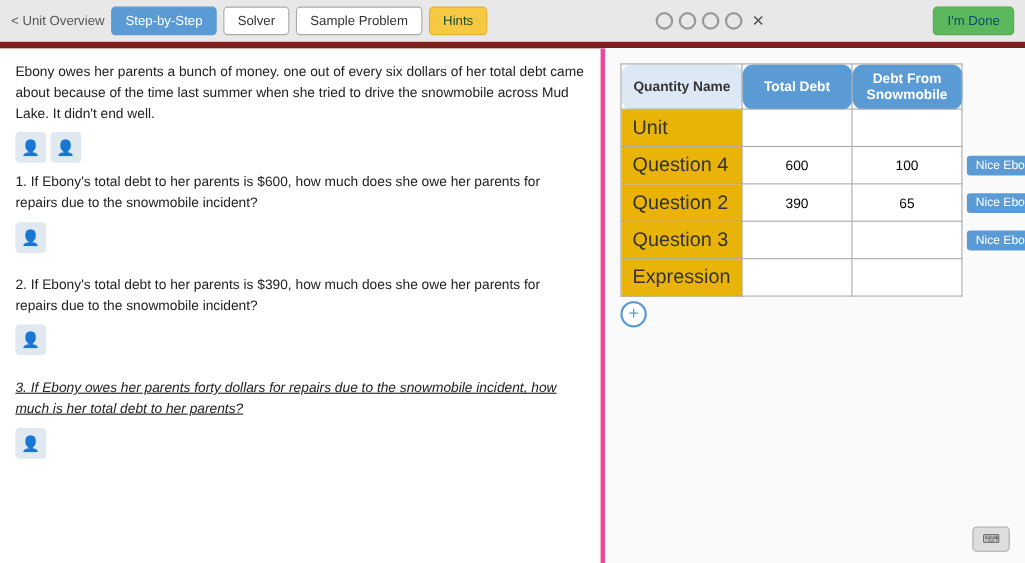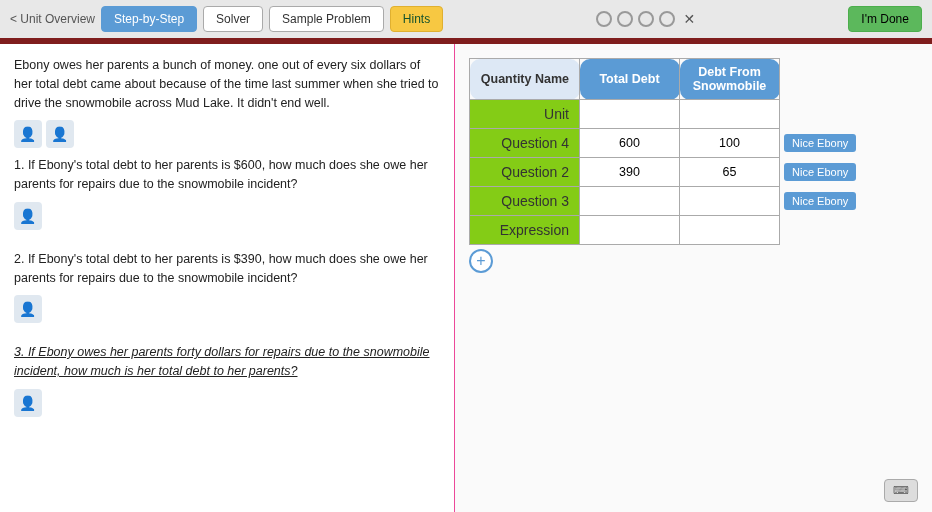--- a/index.html
+++ b/index.html
@@ -44,21 +44,21 @@
       color: #fff;
       border-color: #5b9bd5;
     }
     .nav-btn.hints {
       background: #f7c842;
       border-color: #e0b030;
       color: #14532d;
     }
     .nav-btn.done {
       background: #5cb85c;
-      color: #000000;
+      color: #0c4a6e;
       border-color: #4cae4c;
       margin-left: auto;
     }
     .circles-area {
       display: flex;
       align-items: center;
       gap: 5px;
       margin-left: auto;
     }
     .circle {
@@ -77,26 +77,26 @@
 
     
     .main-content {
       display: flex;
       flex: 1;
       overflow: hidden;
     }
 
     
     .left-panel {
-      width: 455px;
+      width: 550px;
       flex-shrink: 0;
       padding: 12px 14px;
       overflow-y: auto;
       background: #fff;
-      border-right: 1px solid #ec4899;
+      border-right: 4px solid #ec4899;
     }
     .left-panel p {
       font-size: 12.5px;
       line-height: 1.5;
       color: #222;
       margin-bottom: 8px;
     }
     .avatar-icon {
       display: inline-flex;
       align-items: center;
@@ -155,23 +155,23 @@
       font-weight: bold;
       border-radius: 10px;
     }
     .data-table th.first-col {
       background: #dde8f5;
       color: #333;
       text-align: right;
       min-width: 110px;
     }
     .data-table td.row-label {
-      background: #84cc16;
-      text-align: right;
-      font-size: 14px;
+      background: #eab308;
+      text-align: left;
+      font-size: 18px;
       color: #333;
     }
     .data-table td.empty {
       background: #fff;
       min-width: 100px;
       height: 28px;
     }
     .data-table td.value {
       background: #fff;
     }

